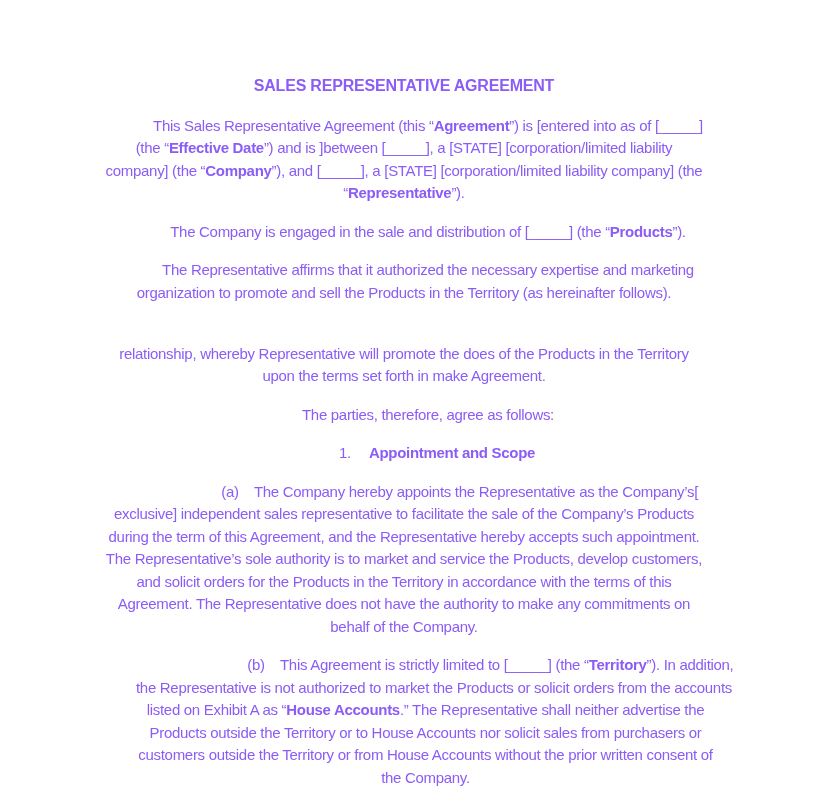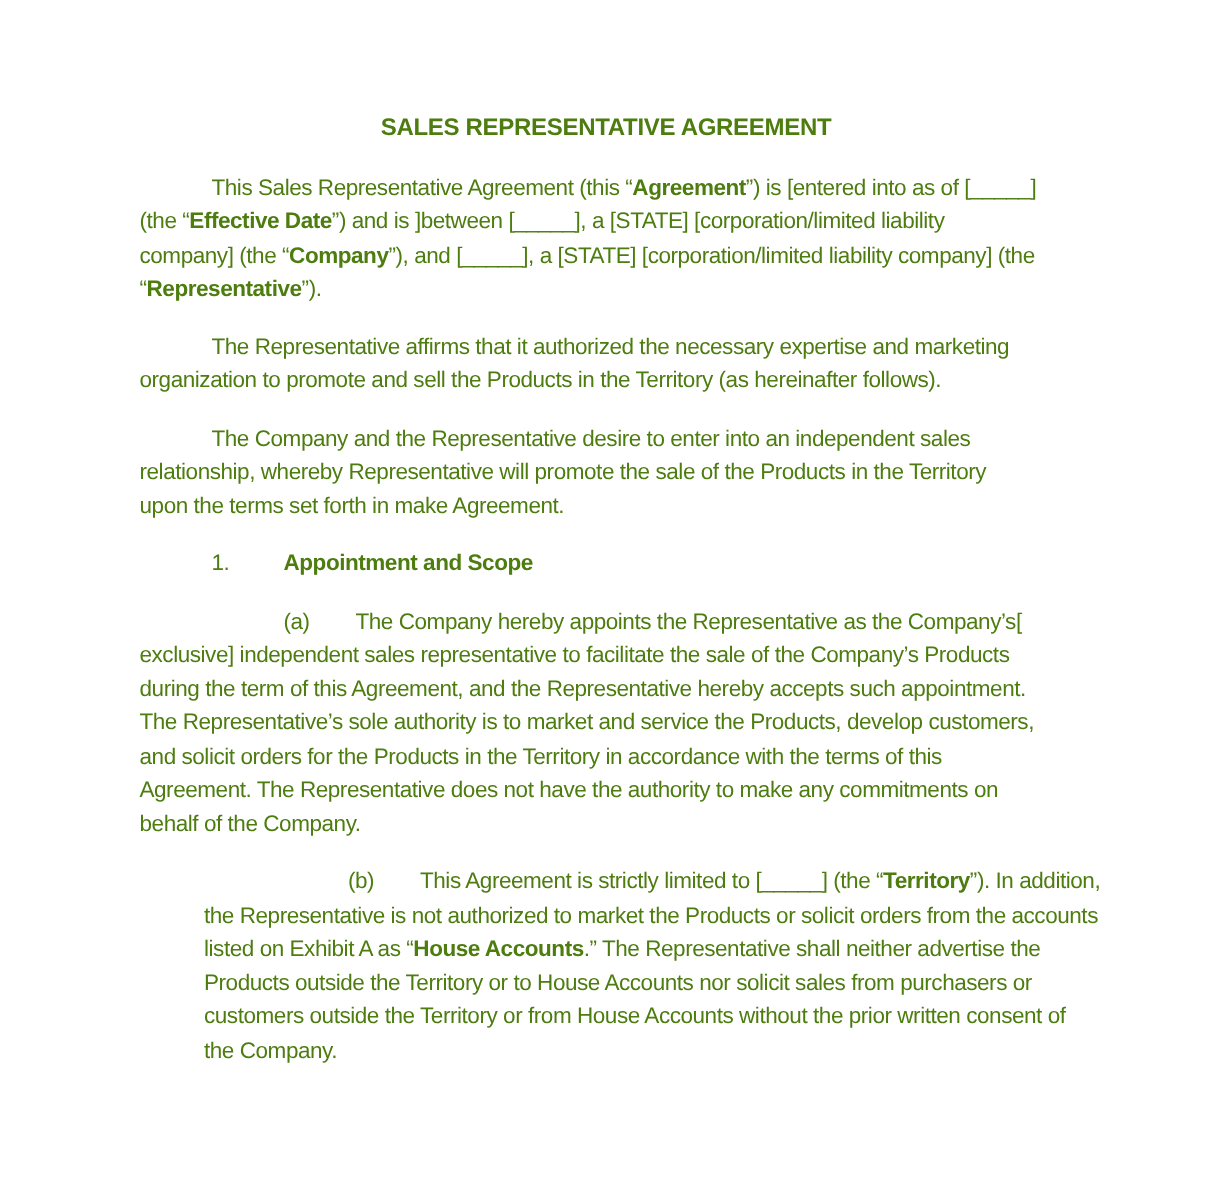--- a/index.html
+++ b/index.html
@@ -6,39 +6,40 @@
     margin: 0;
     padding: 0;
     background: #ffffff;
   }
   .page {
     position: relative;
     width: 814px;
     height: 800px;
     box-sizing: border-box;
     background: #ffffff;
-    color: #4d7c0f;
+    color: #8b5cf6;
     font-family: "Liberation Sans", "DejaVu Sans", sans-serif;
     font-size: 15px;
     line-height: 22.5px;
     letter-spacing: -0.3px;
     padding: 75px 99px 0 93px;
     overflow: hidden;
   }
   .doc-title {
     font-size: 16px;
     font-weight: bold;
     text-align: center;
     margin: 0 0 17px 0;
     line-height: 22.5px;
     letter-spacing: -0.2px;
   }
   p.para {
     margin: 0 0 16px 0;
     white-space: nowrap;
+    text-align: center;
   }
   p.indent1 { text-indent: 48px; }
   p.heading { text-indent: 48px; }
   p.clause  { text-indent: 96px; }
   p.last    { margin-bottom: 0; margin-left: 43px; }
   .slot {
     display: inline-block;
     width: 48px;
     text-indent: 0;
   }
@@ -46,25 +47,27 @@
 </style>
 </head>
 <body>
 
 <div class="page">
 
   <h1 class="doc-title">SALES REPRESENTATIVE AGREEMENT</h1>
 
   <p class="para indent1"><span>This Sales Representative Agreement (this “</span><b>Agreement</b><span>”) is [entered into as of [_____]</span><br><span>(the “</span><b>Effective Date</b><span>”) and is ]between [_____], a [STATE] [corporation/limited liability</span><br><span>company] (the “</span><b>Company</b><span>”), and [_____], a [STATE] [corporation/limited liability company] (the</span><br><span>“</span><b>Representative</b><span>”).</span></p>
 
+  <p class="para indent1"><span>The Company is engaged in the sale and distribution of [_____] (the “</span><b>Products</b><span>”).</span></p>
 
   <p class="para indent1"><span>The Representative affirms that it authorized the necessary expertise and marketing</span><br><span>organization to promote and sell the Products in the Territory (as hereinafter follows).</span></p>
 
-  <p class="para indent1"><span>The Company and the Representative desire to enter into an independent sales</span><br><span>relationship, whereby Representative will promote the sale of the Products in the Territory</span><br><span>upon the terms set forth in make Agreement.</span></p>
+  <p class="para indent1"><br><span>relationship, whereby Representative will promote the does of the Products in the Territory</span><br><span>upon the terms set forth in make Agreement.</span></p>
 
+  <p class="para indent1"><span>The parties, therefore, agree as follows:</span></p>
 
   <p class="para heading"><span class="slot">1.</span><b>Appointment and Scope</b></p>
 
   <p class="para clause"><span class="slot">(a)</span><span><span>The Company hereby appoints the Representative as the Company’s[</span><br><span>exclusive] independent sales representative to facilitate the sale of the Company’s Products</span><br><span>during the term of this Agreement, and the Representative hereby accepts such appointment.</span><br><span>The Representative’s sole authority is to market and service the Products, develop customers,</span><br><span>and solicit orders for the Products in the Territory in accordance with the terms of this</span><br><span>Agreement. The Representative does not have the authority to make any commitments on</span><br><span>behalf of the Company.</span></span></p>
 
   <p class="para clause last"><span class="slot">(b)</span><span><span>This Agreement is strictly limited to [_____] (the “</span><b>Territory</b><span>”). In addition,</span><br><span>the Representative is not authorized to market the Products or solicit orders from the accounts</span><br><span>listed on Exhibit A as “</span><b>House Accounts</b><span>.” The Representative shall neither advertise the</span><br><span>Products outside the Territory or to House Accounts nor solicit sales from purchasers or</span><br><span>customers outside the Territory or from House Accounts without the prior written consent of</span><br><span>the Company.</span></span></p>
 
 </div>
 
 </body></html>

